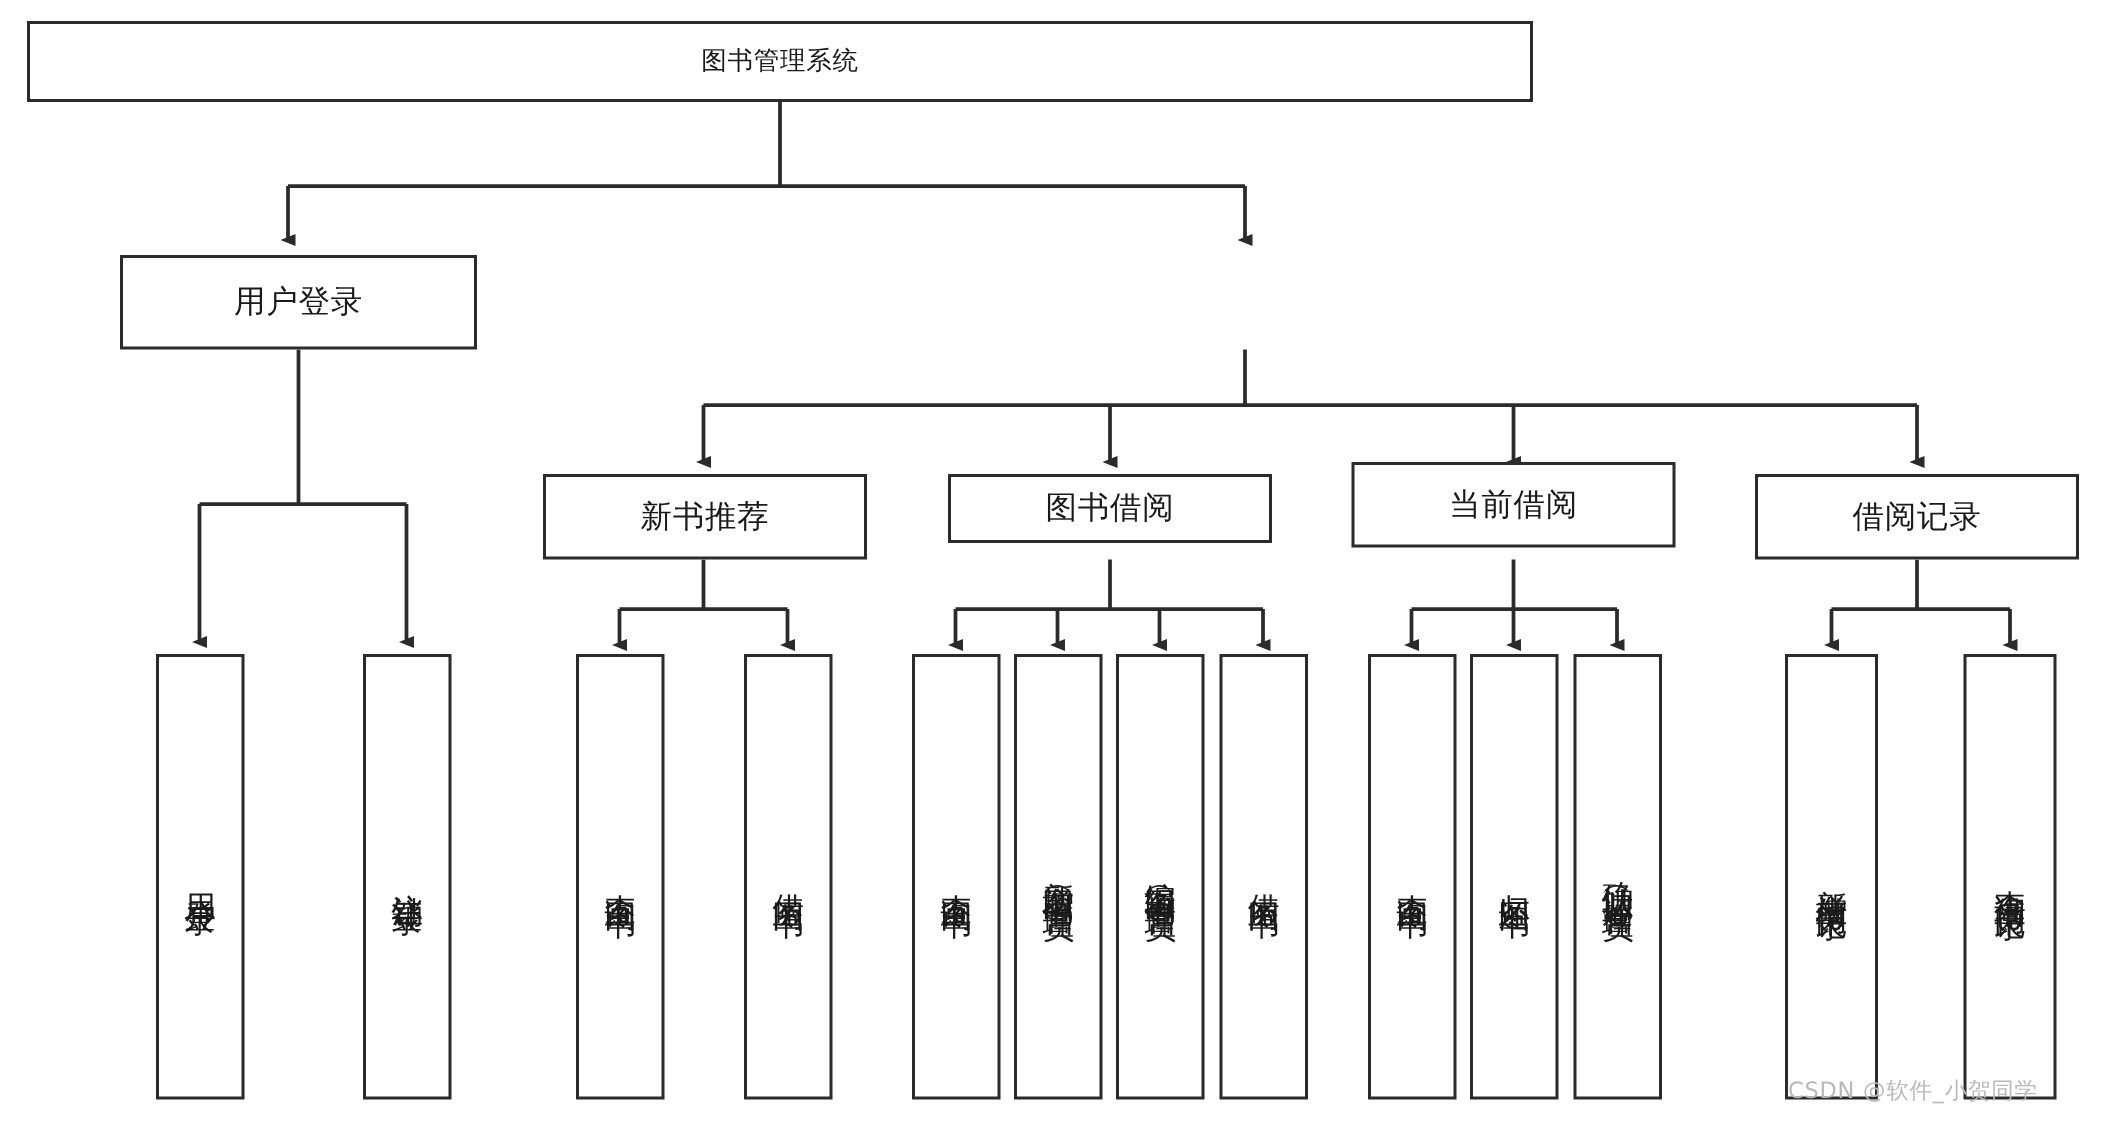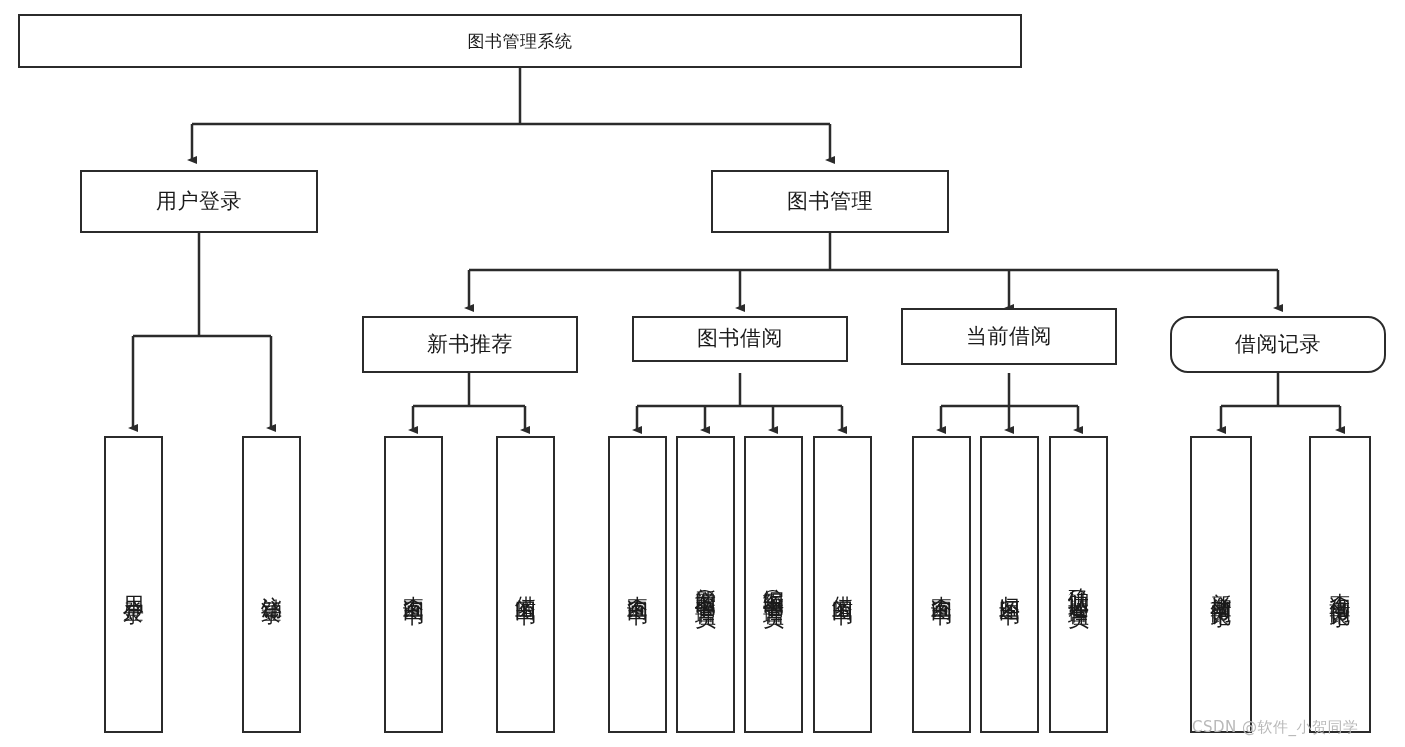--- a/index.html
+++ b/index.html
@@ -122,37 +122,34 @@
   </svg>
 
   <div class="node node-h node-root" style="left:18px; top:14px; width:1004px; height:54px;">
     <span>图书管理系统</span>
   </div>
 
   <div class="node node-h" style="left:80px; top:170px; width:238px; height:63px;">
     <span>用户登录</span>
   </div>
 
-  <div class="node node-h" style="left:711px; top:170px; width:238px; height:63px;">
-    <span>图书管理</span>
-  </div>
 
   <div class="node node-h" style="left:362px; top:316px; width:216px; height:57px;">
     <span>新书推荐</span>
   </div>
 
   <div class="node node-h" style="left:632px; top:316px; width:216px; height:46px;">
     <span>图书借阅</span>
   </div>
 
   <div class="node node-h" style="left:901px; top:308px; width:216px; height:57px;">
     <span>当前借阅</span>
   </div>
 
-  <div class="node node-h" style="left:1170px; top:316px; width:216px; height:57px;border-radius:18px;">
+  <div class="node node-h" style="left:1170px; top:316px; width:216px; height:57px;">
     <span>借阅记录</span>
   </div>
 
   <div class="node node-v" style="left:104px; top:436px; width:59px; height:297px;">
     <span class="vtext">用户登录</span>
   </div>
 
   <div class="node node-v" style="left:242px; top:436px; width:59px; height:297px;">
     <span class="vtext">注销登录</span>
   </div>

